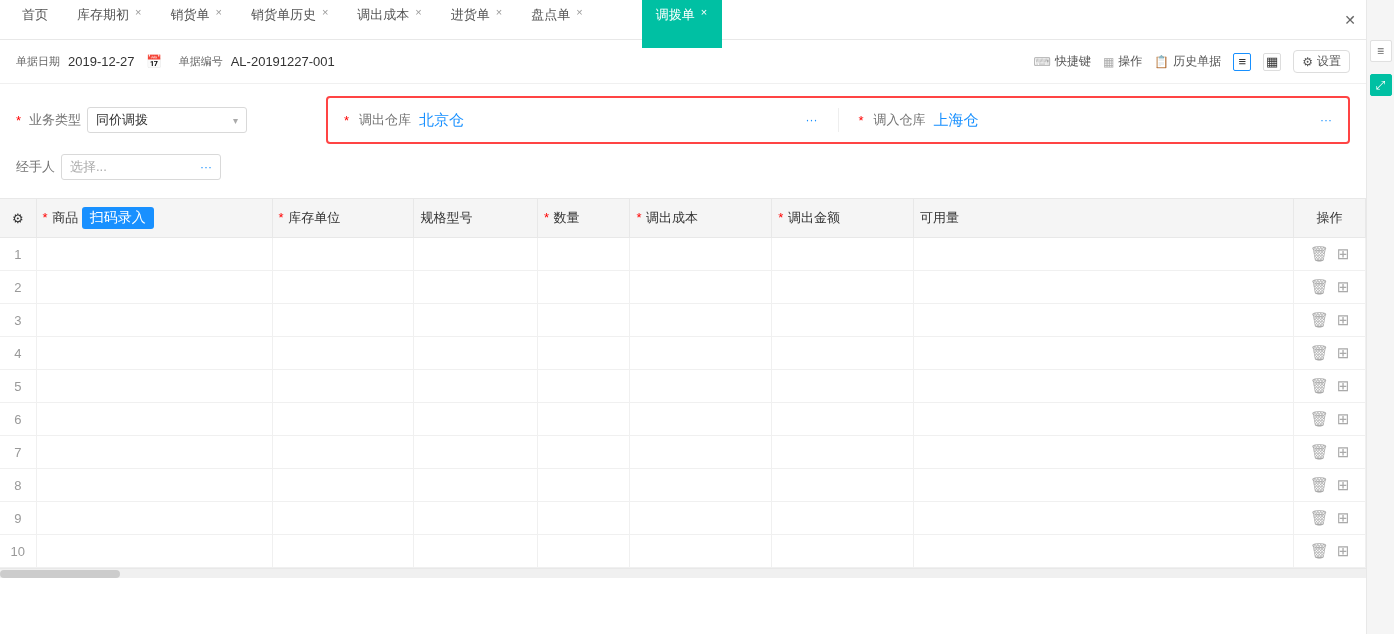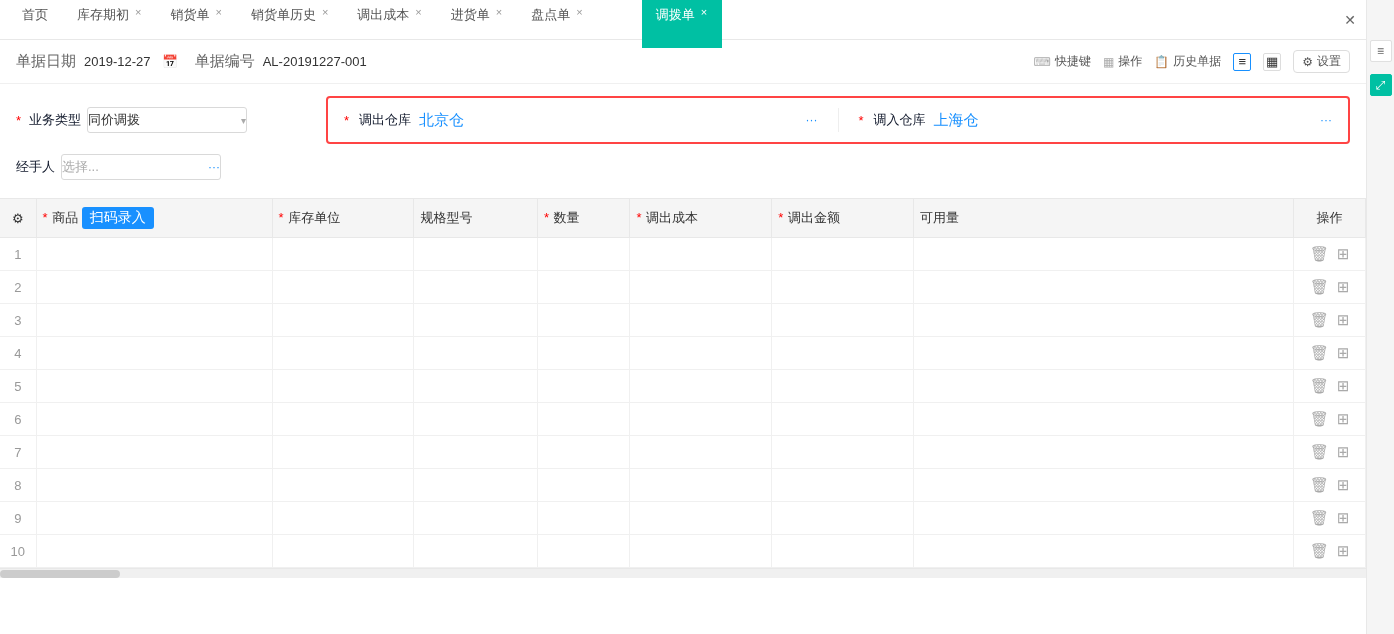--- a/index.html
+++ b/index.html
@@ -22,21 +22,21 @@
       background: #00c0a3; color: #fff; border-radius: 0; margin-left: 44px;
     }
     .tab-item.active .tab-close { color: #fff; }
 
     
     .toolbar {
       display: flex; align-items: center; padding: 8px 16px; border-bottom: 1px solid #f0f0f0;
       background: #fff; gap: 16px; height: 44px;
     }
     .toolbar-group { display: flex; align-items: center; gap: 8px; }
-    .toolbar-label { color: #666; font-size: 15px; }
+    .toolbar-label { color: #666; font-size: 11px; }
     .toolbar-value { color: #333; font-size: 13px; }
     .calendar-icon { color: #1890ff; cursor: pointer; margin-left: 4px; }
     .toolbar-right { margin-left: auto; display: flex; align-items: center; gap: 12px; }
     .toolbar-action { display: flex; align-items: center; gap: 4px; color: #555; cursor: pointer; font-size: 12px; }
     .toolbar-action .icon { color: #aaa; }
     .settings-btn {
       background: #fff; border: 1px solid #ddd; border-radius: 4px;
       padding: 2px 8px; cursor: pointer; color: #555; font-size: 12px;
       display: flex; align-items: center; gap: 4px;
     }
@@ -45,23 +45,23 @@
       display: flex; align-items: center; justify-content: center; cursor: pointer;
     }
 
     
     .form-area {
       padding: 12px 16px 8px 16px; background: #fff;
     }
     .form-row { display: flex; align-items: center; gap: 20px; margin-bottom: 10px; }
     .form-field { display: flex; align-items: center; gap: 6px; }
     .required-star { color: #f00; margin-right: 2px; }
-    .field-label { color: #0f172a; white-space: nowrap; }
+    .field-label { color: #737373; white-space: nowrap; }
     .field-input {
-      border: 1px solid #d9d9d9; border-radius: 3px; padding: 3px 0;
+      border: 1px solid #d9d9d9; border-radius: 3px; padding: 3px 8px;
       font-size: 13px; color: #333; min-width: 120px; cursor: pointer;
       background: #fff;
     }
     .dropdown-arrow { color: #aaa; cursor: pointer; font-size: 10px; margin-left: 4px; }
     .more-btn { color: #1890ff; cursor: pointer; font-size: 12px; }
 
     
     .warehouse-box {
       border: 2px solid #f44; border-radius: 4px; padding: 10px 16px;
       display: flex; align-items: center; gap: 0; flex: 1;

